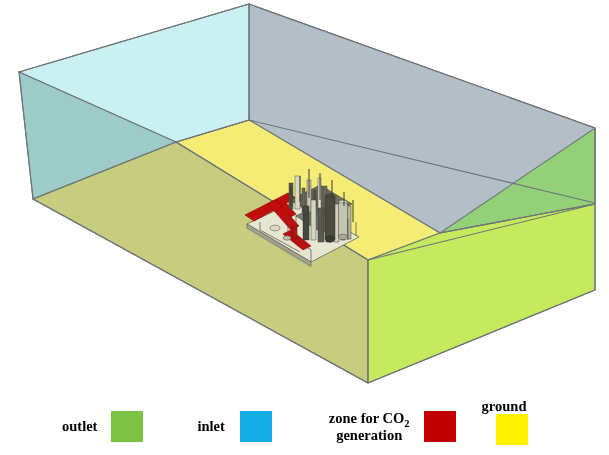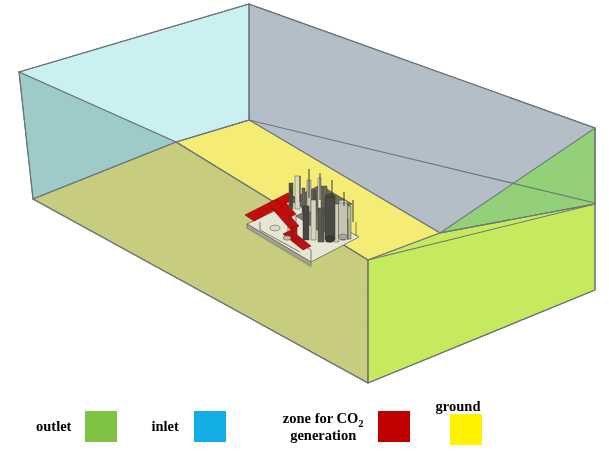--- a/index.html
+++ b/index.html
@@ -57,23 +57,23 @@
     line-height: 0;
   }
 
   .legend-swatch {
     width: 32px;
     height: 31px;
     flex: 0 0 auto;
   }
 
   
-  .li-outlet  { margin-left: 36px; }
+  .li-outlet  { margin-left: 62px; }
   .li-outlet  .legend-swatch { margin-left: 14px; }
-  .li-inlet   { margin-left: 34px; }
+  .li-inlet   { margin-left: 54px; }
   .li-inlet   .legend-swatch { margin-left: 15px; }
   .li-co2     { margin-left: 57px; }
   .li-co2     .legend-swatch { margin-left: 14px; }
   .li-ground  { margin-left: 25px; flex-direction: column; }
   .li-ground  .legend-swatch { margin-left: 15px; }
 </style>
 </head>
 <body>
 
 <div id="scene">

